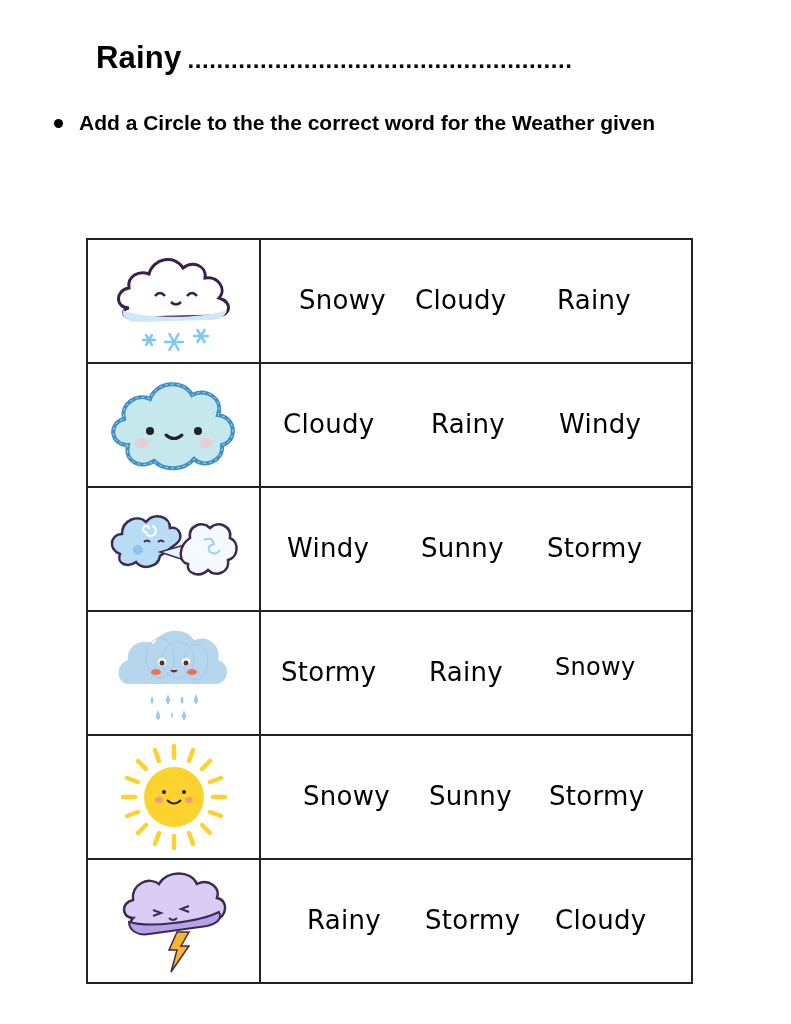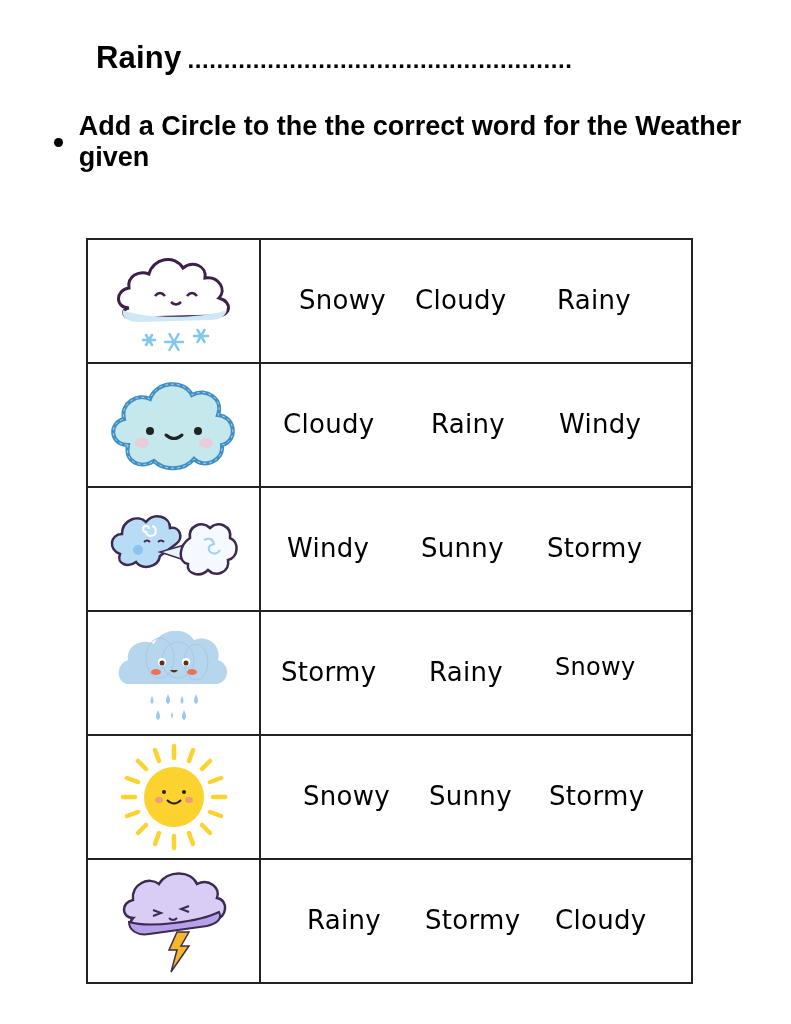--- a/index.html
+++ b/index.html
@@ -7,21 +7,21 @@
       width: 791px; height: 1024px; background: #ffffff; position: relative; overflow: hidden;
       font-family: "Liberation Sans", sans-serif; color: #000;
     }
     .name-line {
       position: absolute; left: 96px; top: 40px;
       font-family: "Liberation Sans", sans-serif; font-weight: bold; font-size: 31px; letter-spacing: 0.2px;
     }
     .name-line .dots { font-size: 24px; letter-spacing: 0.6px; margin-left: 6px; }
     .instruction {
       position: absolute; left: 54px; top: 111px;
-      font-family: "Liberation Sans", sans-serif; font-weight: bold; font-size: 27px;
+      font-family: "Liberation Sans", sans-serif; font-weight: bold; font-size: 21px;
       display: flex; align-items: center;
     }
     .bullet { width: 9px; height: 9px; border-radius: 50%; background: #000; margin-right: 16px; }
     table.worksheet {
       position: absolute; left: 86px; top: 238px; width: 607px; height: 744px;
       border-collapse: collapse; table-layout: fixed;
     }
     table.worksheet td { border: 2px solid #222; padding: 0; height: 122px; }
     td.pic { width: 171px; text-align: center; vertical-align: middle; }
     td.words { position: relative; margin-top: 15px; }

